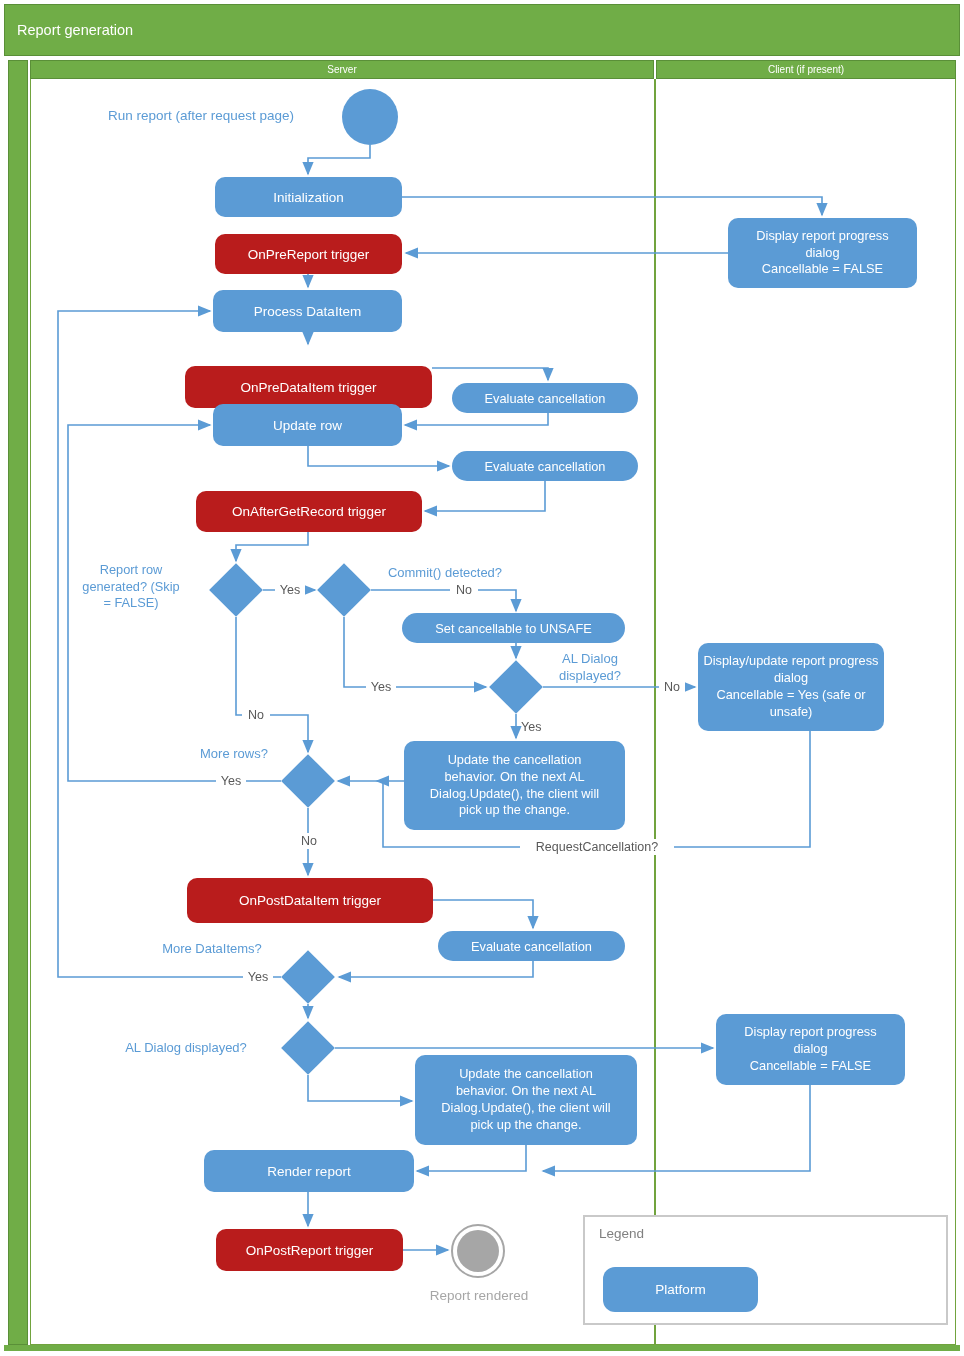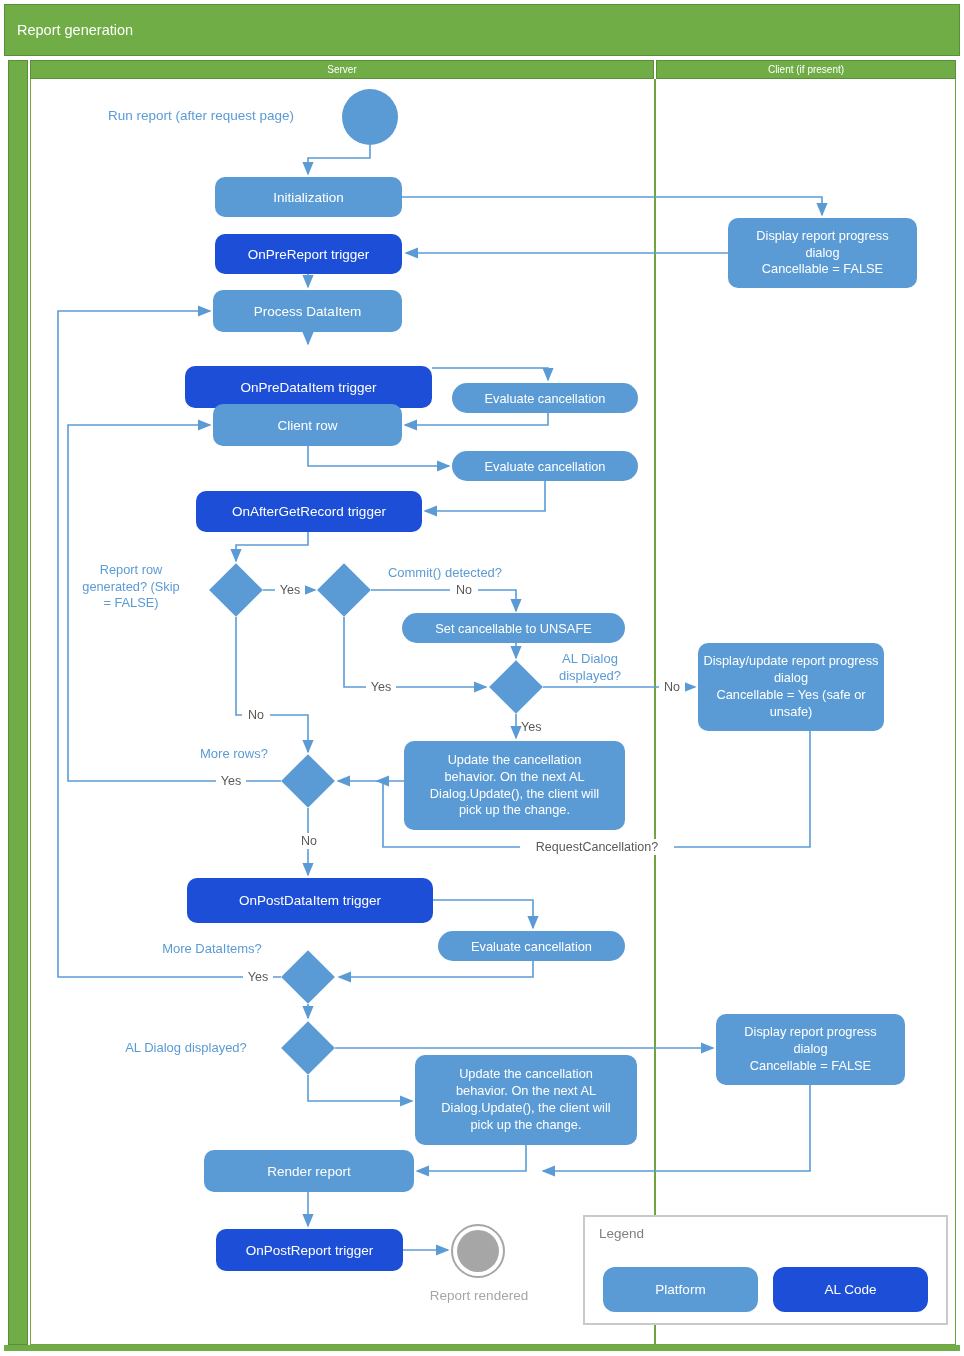--- a/index.html
+++ b/index.html
@@ -17,21 +17,21 @@
               border:1px solid #71A33E;border-top:none;}
   .lane-divider{position:absolute;left:654px;top:79px;width:2px;height:1266px;background:#71A33E;}
   .bottom-band{position:absolute;left:4px;top:1345px;width:956px;height:6px;background:#70AD47;}
   
   svg.edges{position:absolute;left:0;top:0;z-index:1;pointer-events:none;}
   svg.edges polyline{fill:none;stroke:#5B9BD5;stroke-width:1.6;}
   
   .node{position:absolute;z-index:2;display:flex;align-items:center;justify-content:center;
         color:#fff;text-align:center;border-radius:10px;font-size:13.5px;box-sizing:border-box;}
   .blue{background:#5B9BD5;}
-  .green{background:#1d4ed8;}
+  .green{background:#b91c1c;}
   .pill{border-radius:15px;font-size:12.8px;}
   .multiline{white-space:pre-line;font-size:12.8px;line-height:1.32;}
   .circle{border-radius:50%;}
   .diamond{position:absolute;z-index:2;width:38px;height:38px;background:#5B9BD5;transform:rotate(45deg);}
   .flow-label{position:absolute;z-index:2;color:#5B9BD5;font-size:13px;text-align:center;
               white-space:pre-line;line-height:1.3;}
   .edge-label{position:absolute;z-index:2;color:#595959;font-size:12.5px;text-align:center;
               background:#fff;line-height:16px;height:16px;}
   .edge-label.nobg{background:transparent;text-align:left;}
   .final-outer{position:absolute;z-index:2;width:54px;height:54px;border:2px solid #A6A6A6;
@@ -98,21 +98,21 @@
   </svg>
 
   <div class="flow-label" style="left:90px;top:107px;width:222px;font-size:13.5px;">Run report (after request page)</div>
   <div class="node blue circle" style="left:342px;top:89px;width:56px;height:56px;"></div>
 
   <div class="node blue" style="left:215px;top:177px;width:187px;height:40px;">Initialization</div>
   <div class="node green" style="left:215px;top:234px;width:187px;height:40px;">OnPreReport trigger</div>
   <div class="node blue" style="left:213px;top:290px;width:189px;height:42px;">Process DataItem</div>
   <div class="node green" style="left:185px;top:366px;width:247px;height:42px;">OnPreDataItem trigger</div>
   <div class="node blue pill" style="left:452px;top:383px;width:186px;height:30px;">Evaluate cancellation</div>
-  <div class="node blue" style="left:213px;top:404px;width:189px;height:42px;">Client row</div>
+  <div class="node blue" style="left:213px;top:404px;width:189px;height:42px;">Update row</div>
   <div class="node blue pill" style="left:452px;top:451px;width:186px;height:30px;">Evaluate cancellation</div>
   <div class="node green" style="left:196px;top:491px;width:226px;height:41px;">OnAfterGetRecord trigger</div>
 
   <div class="diamond" style="left:217px;top:571px;"></div>
   <div class="diamond" style="left:325px;top:571px;"></div>
   <div class="flow-label" style="left:75px;top:562px;width:112px;font-size:12.8px;">Report row
 generated? (Skip
 = FALSE)</div>
   <div class="flow-label" style="left:374px;top:545px;width:142px;margin-top:20px;">Commit() detected?</div>
 
@@ -164,16 +164,15 @@
   <div class="edge-label nobg" style="left:521px;top:719px;width:32px;">Yes</div>
   <div class="edge-label" style="left:242px;top:707px;width:28px;">No</div>
   <div class="edge-label" style="left:216px;top:773px;width:30px;">Yes</div>
   <div class="edge-label" style="left:295px;top:833px;width:28px;">No</div>
   <div class="edge-label" style="left:243px;top:969px;width:30px;">Yes</div>
   <div class="edge-label" style="left:520px;top:839px;width:154px;">RequestCancellation?</div>
 
   <div class="legend">
     <div class="legend-title">Legend</div>
     <div class="legend-chip blue" style="left:18px;">Platform</div>
-    <div class="legend-chip green" style="left:188px;">AL Code</div>
   </div>
 
 </div>
 
 </body></html>

